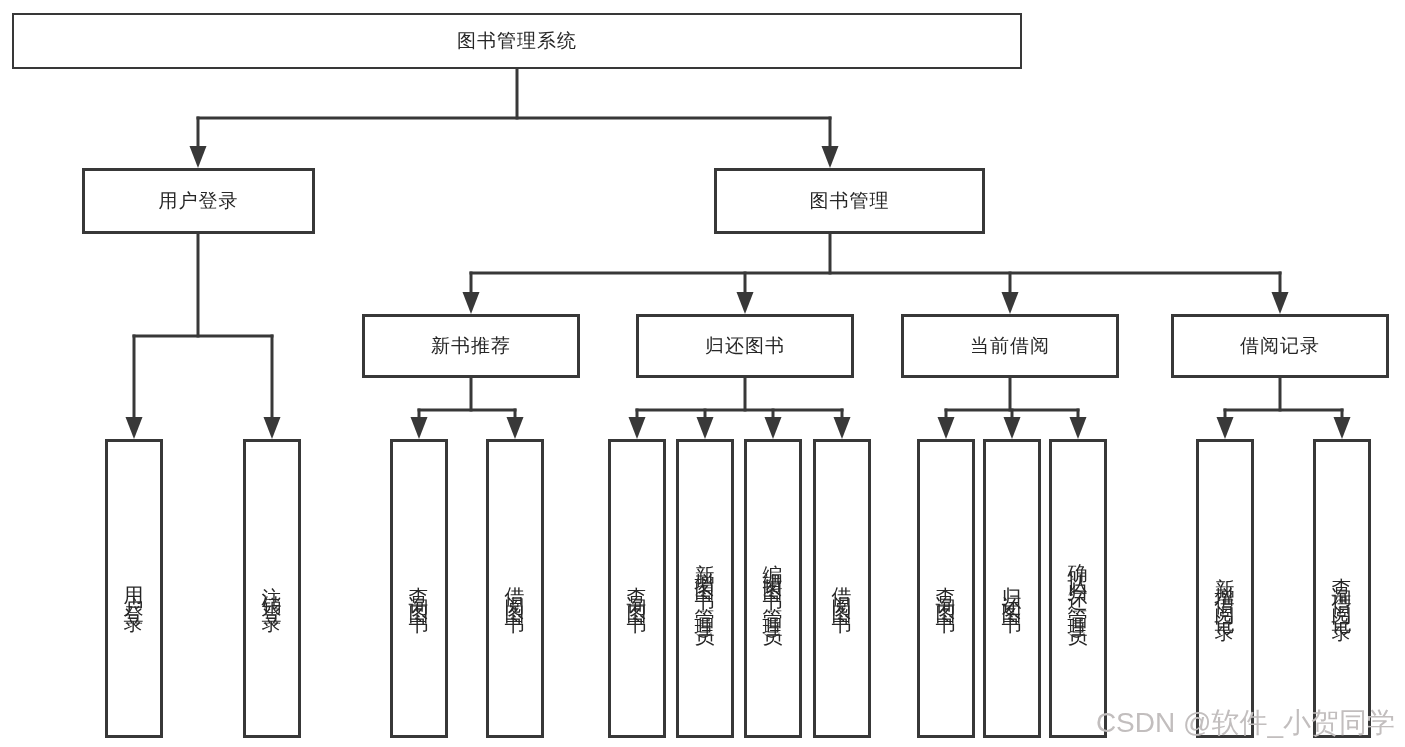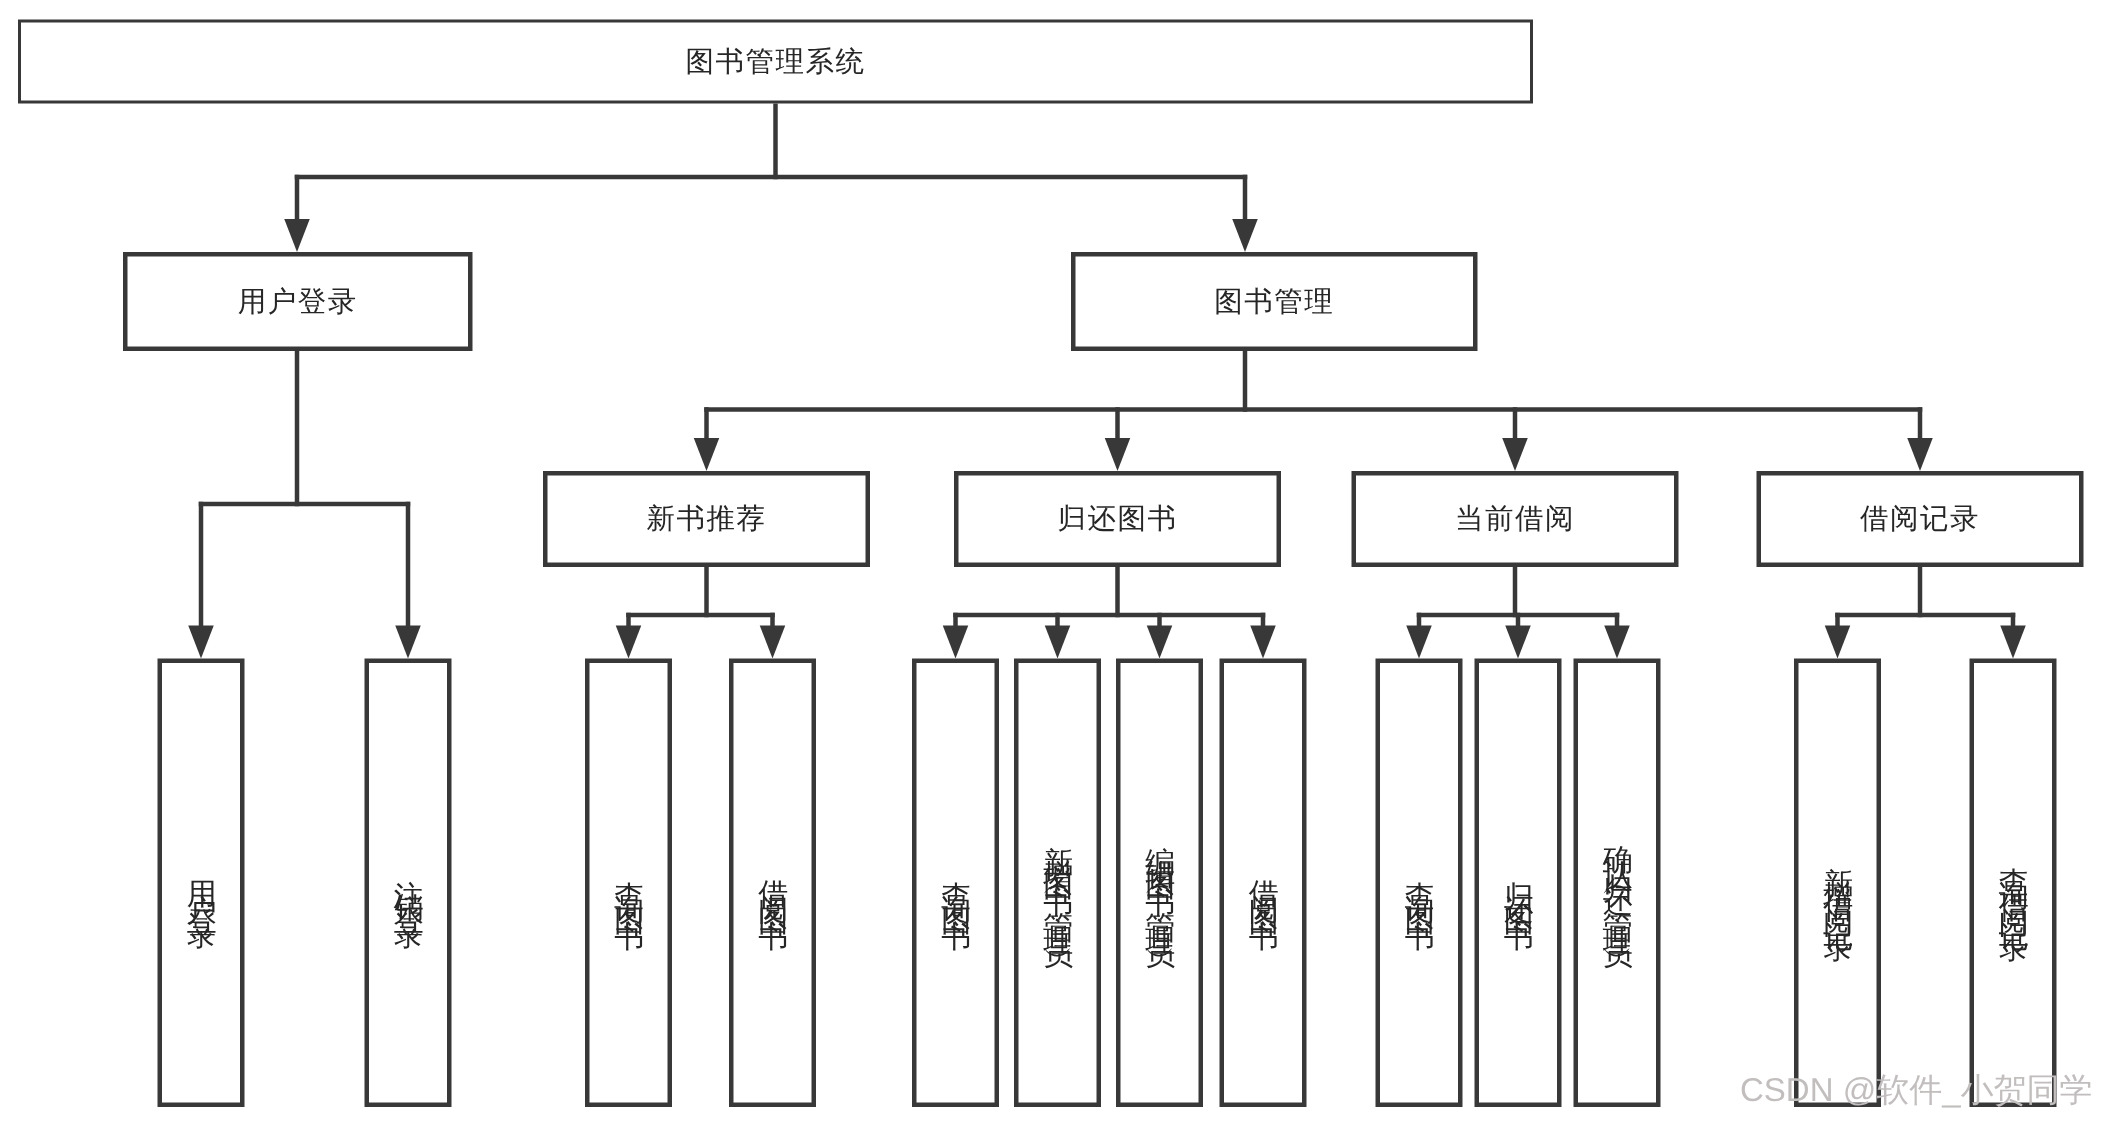--- a/index.html
+++ b/index.html
@@ -56,21 +56,21 @@
     white-space: nowrap;
     font-size: 20px;
     letter-spacing: 9px;
     color: #262626;
     line-height: 1;
   }
   #watermark {
     position: absolute;
     right: 10px;
     bottom: 5px;
-    font-size: 22px;
+    font-size: 28px;
     color: #c2bebe;
     letter-spacing: 0px;
     pointer-events: none;
   }
 </style>
 </head>
 <body>
 
 <div id="stage">
 

